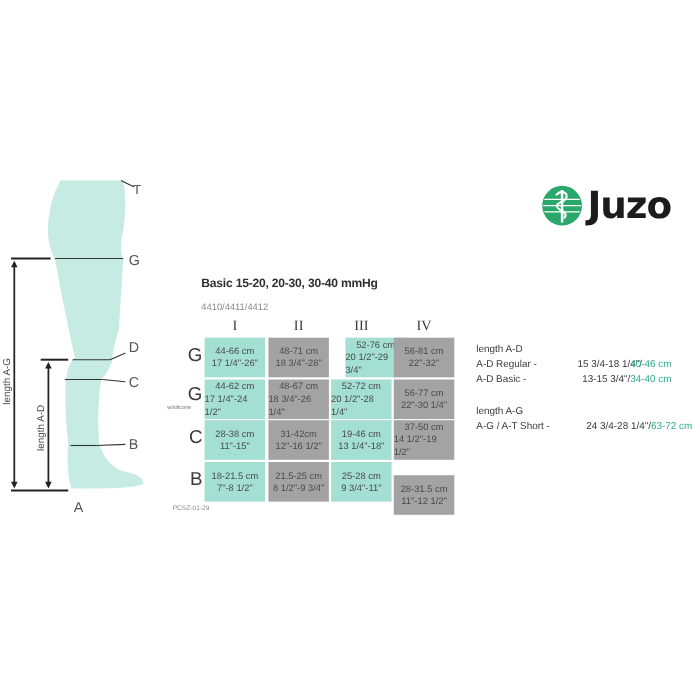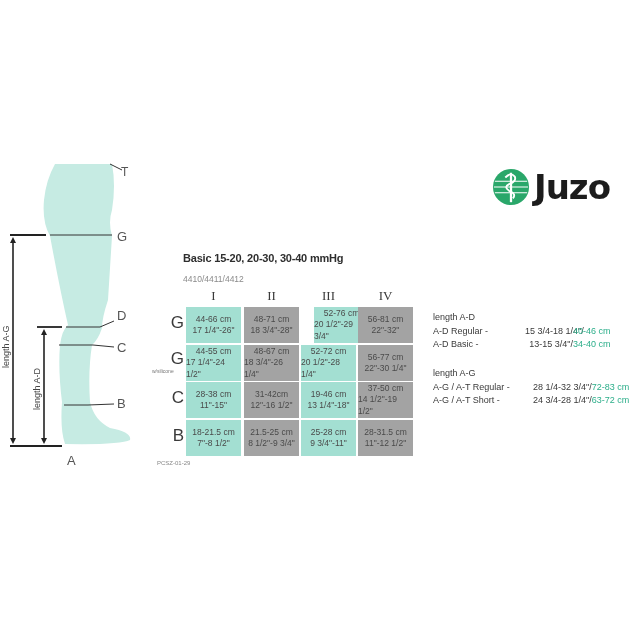--- a/index.html
+++ b/index.html
@@ -102,21 +102,21 @@
 <div class="cell dark" style="left:314px;top:307px">
     <span>52-76 cm</span>
     <span>20 1/2"-29 3/4"</span>
   </div>
 <div class="cell light" style="left:358px;top:307px">
     <span>56-81 cm</span>
     <span>22"-32"</span>
   </div>
 
 <div class="cell dark" style="left:186px;top:345px">
-    <span>44-55 cm</span>
+    <span>44-62 cm</span>
     <span>17 1/4"-24 1/2"</span>
   </div>
 <div class="cell light" style="left:244px;top:345px">
     <span>48-67 cm</span>
     <span>18 3/4"-26 1/4"</span>
   </div>
 <div class="cell dark" style="left:301px;top:345px">
     <span>52-72 cm</span>
     <span>20 1/2"-28 1/4"</span>
   </div>
@@ -147,21 +147,21 @@
     <span>7"-8 1/2"</span>
   </div>
 <div class="cell light" style="left:244px;top:420px">
     <span>21.5-25 cm</span>
     <span>8 1/2"-9 3/4"</span>
   </div>
 <div class="cell dark" style="left:301px;top:420px">
     <span>25-28 cm</span>
     <span>9 3/4"-11"</span>
   </div>
-<div class="cell light" style="left:358px;top:420px">
+<div class="cell light" style="left:358px;top:432px">
     <span>28-31.5 cm</span>
     <span>11"-12 1/2"</span>
   </div>
 
 <div class="ref-code">PCSZ-01-29</div>
 
 <div class="len-block" style="top:310px">
   <div class="len-row len-heading">length A-D</div>
   <div class="len-row">
     <span class="len-name">A-D Regular -</span>
@@ -171,22 +171,17 @@
   <div class="len-row">
     <span class="len-name">A-D Basic -</span>
     <span class="len-val" style="width:48px">13-15 3/4"/ </span>
     <span class="len-cm">34-40 cm</span>
   </div>
 </div>
 
 <div class="len-block" style="top:366px">
   <div class="len-row len-heading">length A-G</div>
   <div class="len-row">
-    <span class="len-name" style="width:100px">A-G / A-T Regular  -</span>
-    <span class="len-val">28 1/4-32 3/4"/ </span>
-    <span class="len-cm">72-83 cm</span>
-  </div>
-  <div class="len-row">
     <span class="len-name" style="width:100px">A-G / A-T Short -</span>
     <span class="len-val">24 3/4-28 1/4"/ </span>
     <span class="len-cm">63-72 cm</span>
   </div>
 </div>
 
 </body></html>

